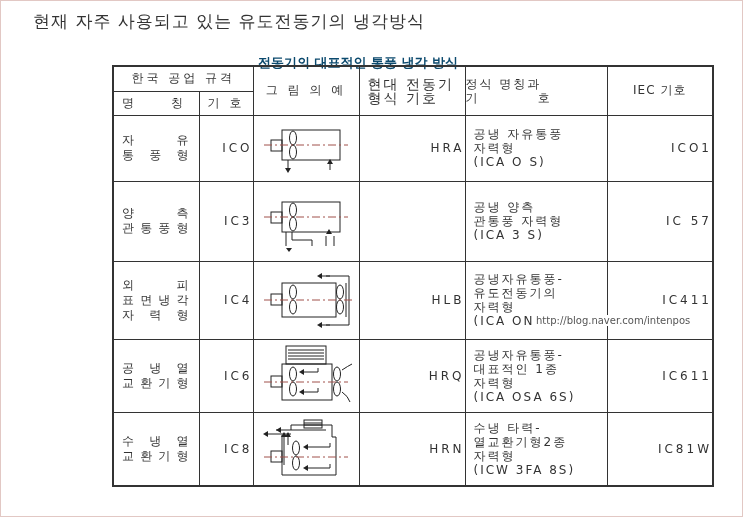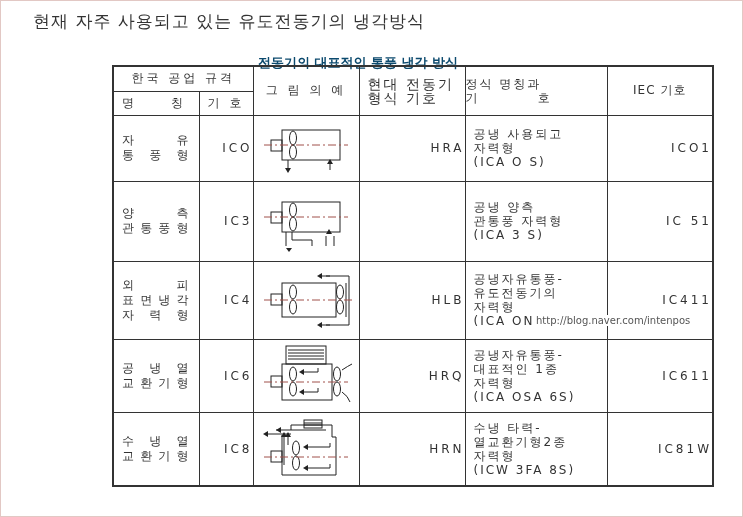--- a/index.html
+++ b/index.html
@@ -108,21 +108,21 @@
           <line x1="32" y1="42" x2="32" y2="52"></line>
           <line x1="74" y1="42" x2="74" y2="52"></line>
         </g>
         <line x1="8" y1="27" x2="92" y2="27" stroke="#a0504a" stroke-width="1" stroke-dasharray="8,3,2,3"></line>
         <polygon points="29,50 35,50 32,55" fill="#222"></polygon>
         <polygon points="71,46 77,46 74,41" fill="#222"></polygon>
       </svg>
     </td>
     <td class="cell-center">HRA</td>
     <td class="desc-cell">
-      <div class="desc-line">공냉 사용되고</div>
+      <div class="desc-line">공냉 자유통풍</div>
       <div class="desc-line">자력형</div>
       <div class="desc-line">(ICA O S)</div>
     </td>
     <td class="cell-center">ICO1</td>
   </tr>
 
   <tr style="height:80px">
     <td class="name-cell">
       <div class="name-line">
         <span>양</span>
@@ -152,21 +152,21 @@
         <polygon points="30,58 36,58 33,62" fill="#222"></polygon>
         <polygon points="70,44 76,44 73,39" fill="#222"></polygon>
       </svg>
     </td>
     <td class="cell-center"></td>
     <td class="desc-cell">
       <div class="desc-line">공냉 양측</div>
       <div class="desc-line">관통풍 자력형</div>
       <div class="desc-line">(ICA 3 S)</div>
     </td>
-    <td class="cell-center">IC 51</td>
+    <td class="cell-center">IC 57</td>
   </tr>
 
   <tr style="height:78px">
     <td class="name-cell">
       <div class="name-line">
         <span>외</span>
         <span>피</span>
       </div>
       <div class="name-line">
         <span>표</span>

